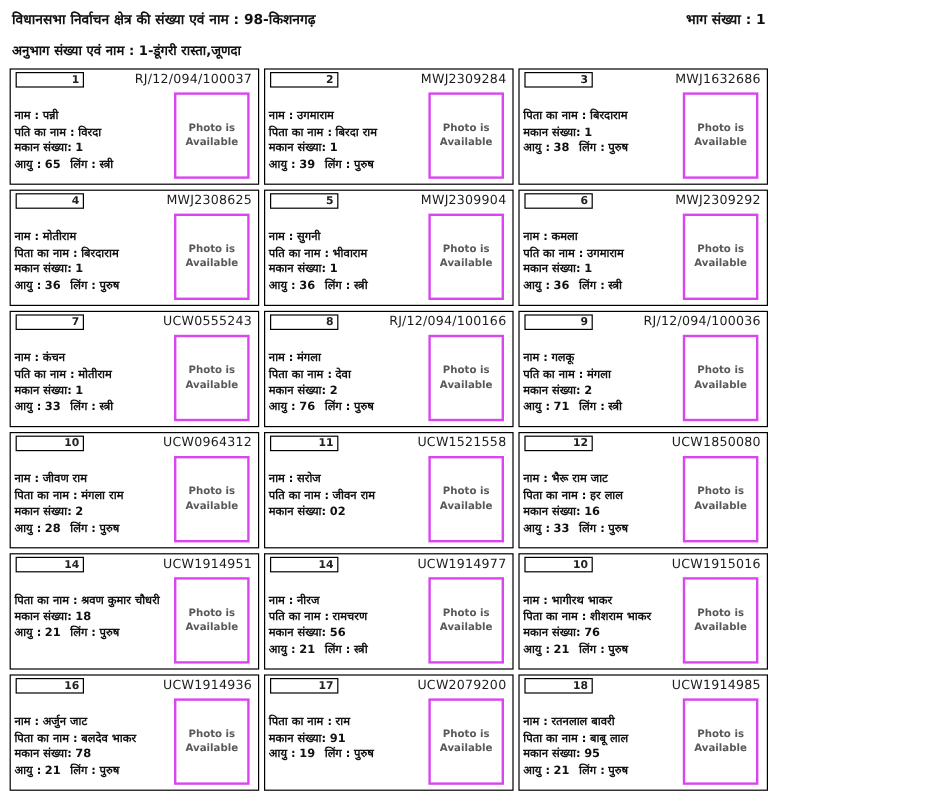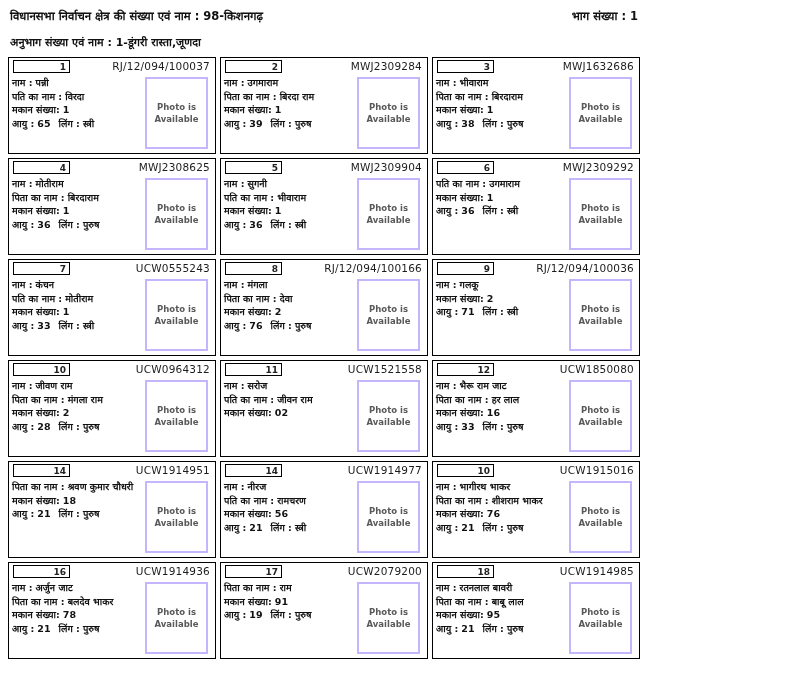--- a/index.html
+++ b/index.html
@@ -51,32 +51,32 @@
     text-align: right; padding-right: 3px; line-height: 12px;
   }
   .voter-id {
     font-size: 10.5px; color: #1c1c1c;
     letter-spacing: 0.2px;
     padding-right: 1px;
     line-height: 12px;
     margin-left: 31px;
   }
   .fields {
-    margin-top: 1px;
+    margin-top: 15px;
     font-size: 9.5px; font-weight: bold; color: #111;
     width: 186px;
   }
   .field-line { line-height: 13.5px; white-space: nowrap; }
   .field-line .val { margin-left: 3px; }
   .field-line .gender-label { margin-left: 8px; }
   .photo-box {
     position: absolute;
     right: 7px; top: 19px;
     width: 63px; height: 72px;
-    border: 2px solid #c4b5fd;
+    border: 2px solid #d946ef;
     background: #fff;
     display: flex; flex-direction: column;
     align-items: center; justify-content: center;
     gap: 2px;
     font-size: 8.5px; font-weight: bold; color: #595959;
     text-align: center;
   }
 </style>
 </head>
 <body>
@@ -144,23 +144,20 @@
     </div>
   </div>
 
   <div class="card">
     <div class="card-top">
       <span class="serial-box"><span>3</span></span>
       <span class="voter-id">MWJ1632686</span>
     </div>
     <div class="fields">
       <div class="field-line">
-        <span>नाम :</span><span class="val">भीवाराम</span>
-      </div>
-      <div class="field-line">
         <span>पिता का नाम :</span><span class="val">बिरदाराम</span>
       </div>
       <div class="field-line">
         <span>मकान संख्या:</span><span class="val">1</span>
       </div>
       <div class="field-line">
         <span>आयु :</span><span class="val">38</span><span class="gender-label">लिंग :</span><span class="val">पुरुष</span>
       </div>
     </div>
     <div class="photo-box">
@@ -219,20 +216,23 @@
     </div>
   </div>
 
   <div class="card">
     <div class="card-top">
       <span class="serial-box"><span>6</span></span>
       <span class="voter-id">MWJ2309292</span>
     </div>
     <div class="fields">
       <div class="field-line">
+        <span>नाम :</span><span class="val">कमला</span>
+      </div>
+      <div class="field-line">
         <span>पति का नाम :</span><span class="val">उगमाराम</span>
       </div>
       <div class="field-line">
         <span>मकान संख्या:</span><span class="val">1</span>
       </div>
       <div class="field-line">
         <span>आयु :</span><span class="val">36</span><span class="gender-label">लिंग :</span><span class="val">स्त्री</span>
       </div>
     </div>
     <div class="photo-box">
@@ -294,20 +294,23 @@
   <div class="card">
     <div class="card-top">
       <span class="serial-box"><span>9</span></span>
       <span class="voter-id">RJ/12/094/100036</span>
     </div>
     <div class="fields">
       <div class="field-line">
         <span>नाम :</span><span class="val">गलकू</span>
       </div>
       <div class="field-line">
+        <span>पति का नाम :</span><span class="val">मंगला</span>
+      </div>
+      <div class="field-line">
         <span>मकान संख्या:</span><span class="val">2</span>
       </div>
       <div class="field-line">
         <span>आयु :</span><span class="val">71</span><span class="gender-label">लिंग :</span><span class="val">स्त्री</span>
       </div>
     </div>
     <div class="photo-box">
       <span>Photo is</span>
       <span>Available</span>
     </div>

